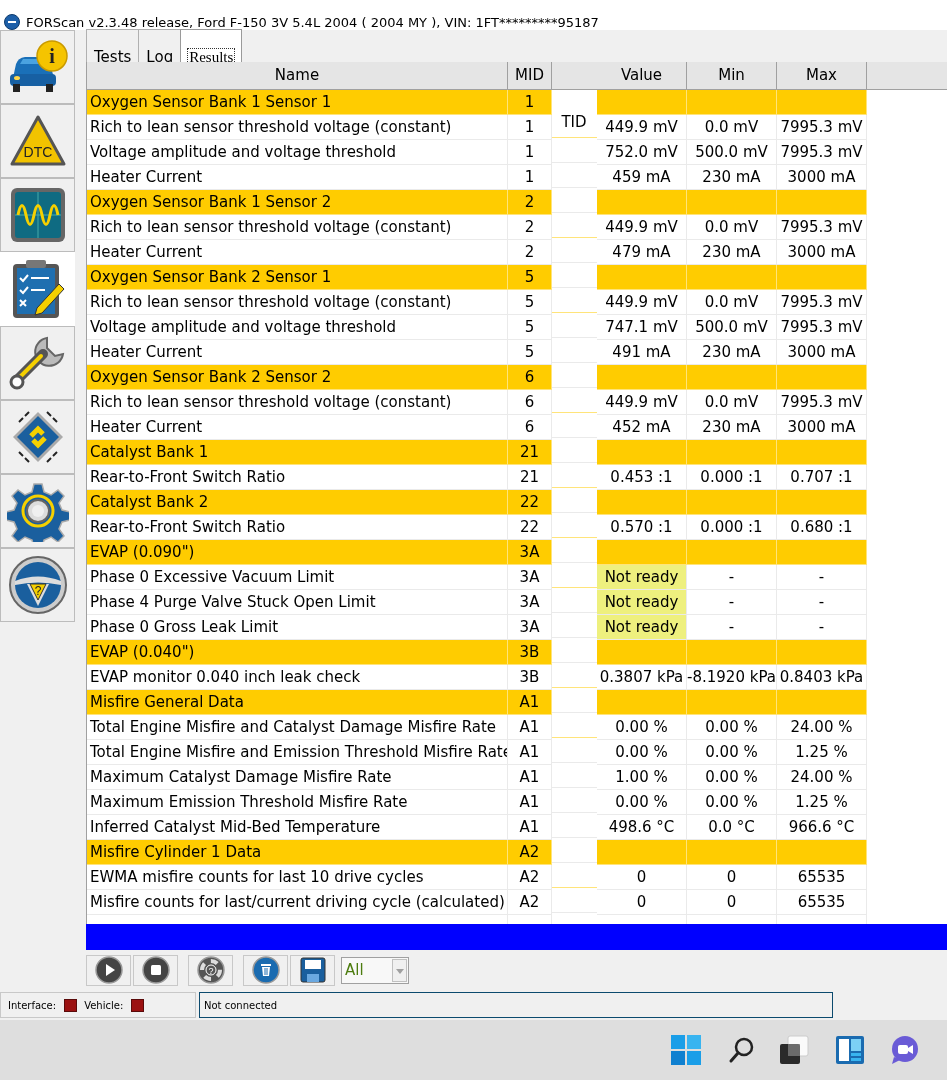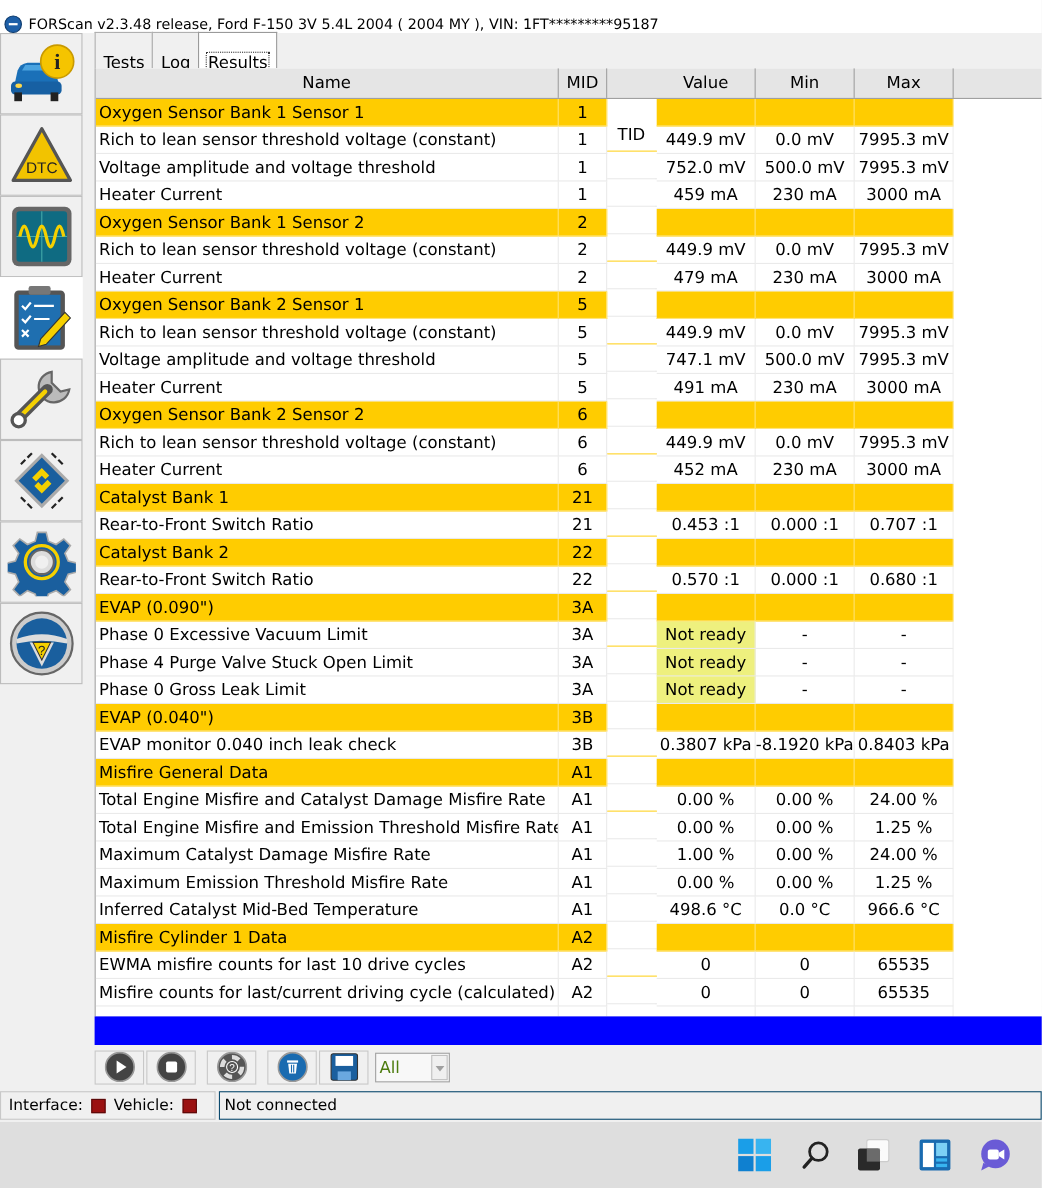--- a/index.html
+++ b/index.html
@@ -5,42 +5,42 @@
   * { box-sizing: border-box; margin: 0; padding: 0; }
   html, body { width: 947px; height: 1080px; overflow: hidden; background: #f0f0f0; font-family: "DejaVu Sans", "Liberation Sans", sans-serif; color: #000; }
   .titlebar { position: absolute; left: 0; top: 0; width: 947px; height: 30px; background: #fff; display: flex; align-items: flex-end; font-size: 13px; }
   .titlebar .appicon { width: 16px; height: 16px; border-radius: 50%; background: #1d5fa8; border: 1px solid #0e3b6d; margin: 0 6px 0 4px; position: relative; }
   .titlebar .appicon::after { content: ""; position: absolute; left: 3px; top: 6px; width: 8px; height: 2px; background: #fff; }
   .sidebar { position: absolute; left: 0; top: 30px; width: 76px; }
   .side-btn { width: 75px; height: 74px; border: 1px solid #bcbcbc; background: #f0f0f0; display: flex; align-items: center; justify-content: center; margin-bottom: 0; }
   .side-btn.active { background: #fff; border-color: #fff; }
   .tabs { position: absolute; left: 86px; top: 36px; height: 26px; display: flex; align-items: flex-end; }
   .tab { height: 24px; padding: 16px 7px; border: 1px solid #b0b0b0; border-bottom: none; background: #f0f0f0; font-size: 15px; line-height: 22px; margin-right: -1px; }
-  .tab.active { height: 27px; background: #fff; border-color: #9a9a9a; }
+  .tab.active { height: 27px; background: #fff; border-color: #9a9a9a; font-family: Liberation Serif, serif; }
   .tab.active span { outline: 1px dotted #333; padding: 0 1px; }
   .grid { position: absolute; left: 86px; top: 62px; width: 861px; height: 862px; background: #fff; border-left: 1px solid #a0a0a0; overflow: hidden; }
   .hdr { display: flex; height: 28px; background: #e5e5e5; border-bottom: 1px solid #a0a0a0; }
   .hdr div { border-right: 1px solid #a0a0a0; font-size: 15px; text-align: center; line-height: 27px; }
   .row { display: flex; height: 25px; }
   .row div { font-size: 15px; line-height: 25px; border-right: 1px solid #eaeaea; border-bottom: 1px solid #eaeaea; white-space: nowrap; overflow: hidden; }
   .row .c-name { text-align: left; padding-left: 3px; }
   .row .c-mid, .row .c-tid, .row .c-val, .row .c-min, .row .c-max { text-align: center; }
   .row.group div { background: #ffcc00; border-right: 1px solid #ffe47a; border-bottom: 1px solid #ffe47a; }
   .row .c-val.notready { background: #eef07e; }
   .w-name { width: 421px; } .w-mid { width: 44px; } .w-tid { width: 45px; margin-top: 47px; } .w-val { width: 90px; } .w-min { width: 90px; } .w-max { width: 90px; }
   .w-rest { flex: 1; border-right: none !important; }
   .row .w-rest { background: #fff !important; border: none !important; }
   .bluebar { position: absolute; left: 86px; top: 924px; width: 861px; height: 26px; background: #0000ff; }
   .toolbar { position: absolute; left: 86px; top: 954px; height: 32px; display: flex; align-items: center; }
   .tbtn { width: 45px; height: 31px; border: 1px solid #c8c8c8; background: #f0f0f0; display: flex; align-items: center; justify-content: center; margin-right: 2px; }
   .tbtn.gap { margin-right: 10px; }
   .select { width: 68px; height: 27px; border: 1px solid #a0a0a0; background: #f8f8f8; margin-left: 4px; display: flex; align-items: center; justify-content: space-between; font-size: 15px; color: #4d7c0f; padding-left: 3px; }
   .select .arrow { width: 15px; height: 23px; border: 1px solid #c0c0c0; background: #f0f0f0; margin-right: 1px; position: relative; }
   .select .arrow::after { content: ""; position: absolute; left: 3px; top: 9px; border-left: 4px solid transparent; border-right: 4px solid transparent; border-top: 5px solid #a0a0a0; }
-  .statusbar { position: absolute; left: 0; top: 992px; width: 947px; height: 28px; display: flex; font-size: 14px; }
+  .statusbar { position: absolute; left: 0; top: 992px; width: 833px; height: 28px; display: flex; font-size: 10px; }
   .status-left { width: 196px; height: 26px; border: 1px solid #c8c8c8; display: flex; align-items: center; padding-left: 7px; background: #f0f0f0; }
   .status-right { flex: 1; height: 26px; border: 1px solid #0c4a6e; margin-left: 3px; display: flex; align-items: center; padding-left: 4px; }
   .ind { width: 13px; height: 13px; background: #9b1111; border: 1px solid #5a0a0a; display: inline-block; margin: 0 7px 0 8px; }
   .taskbar { position: absolute; left: 0; top: 1020px; width: 947px; height: 60px; background: #dedede; display: flex; align-items: center; }
   .tb-icon { position: absolute; top: 1034px; width: 32px; height: 32px; display: flex; align-items: center; justify-content: center; }
 </style>
 </head>
 <body>
 
 <div class="titlebar">

